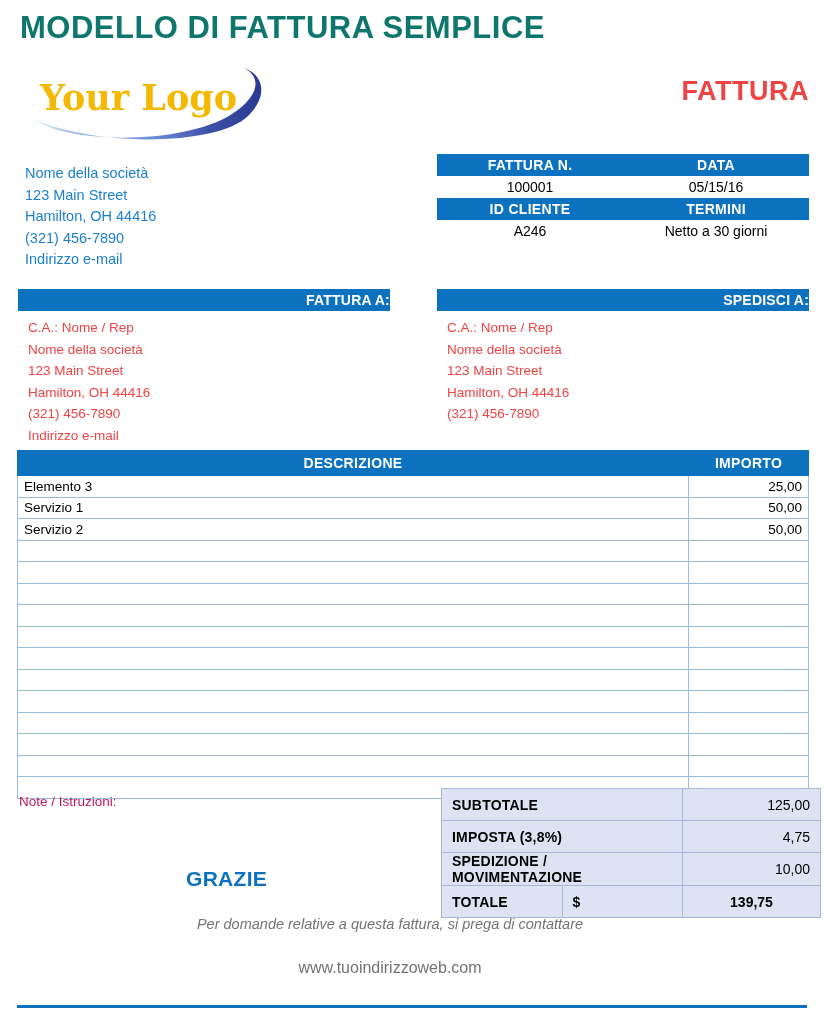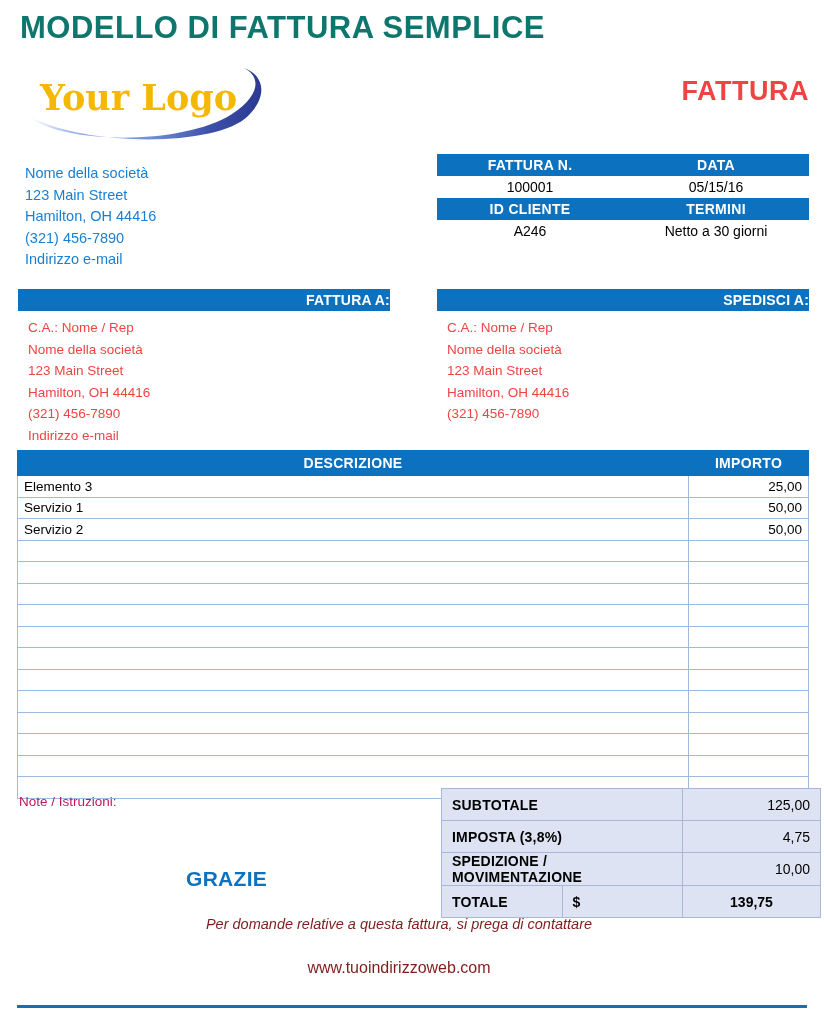--- a/index.html
+++ b/index.html
@@ -195,25 +195,25 @@
     top: 867px;
     font-size: 21px;
     font-weight: bold;
     color: #0c72c0;
     letter-spacing: 0.3px;
   }
 
   
   .footer {
     position: absolute;
-    left: 9px;
+    left: 0;
     top: 916px;
     width: 780px;
     text-align: center;
-    color: #7f1d1d;
+    color: #737373;
   }
   .footer .l1 {
     font-size: 14.5px;
     font-style: italic;
   }
   .footer .l2 {
     font-size: 14.5px;
     margin-top: 5px;
   }
   .footer .l3 {

